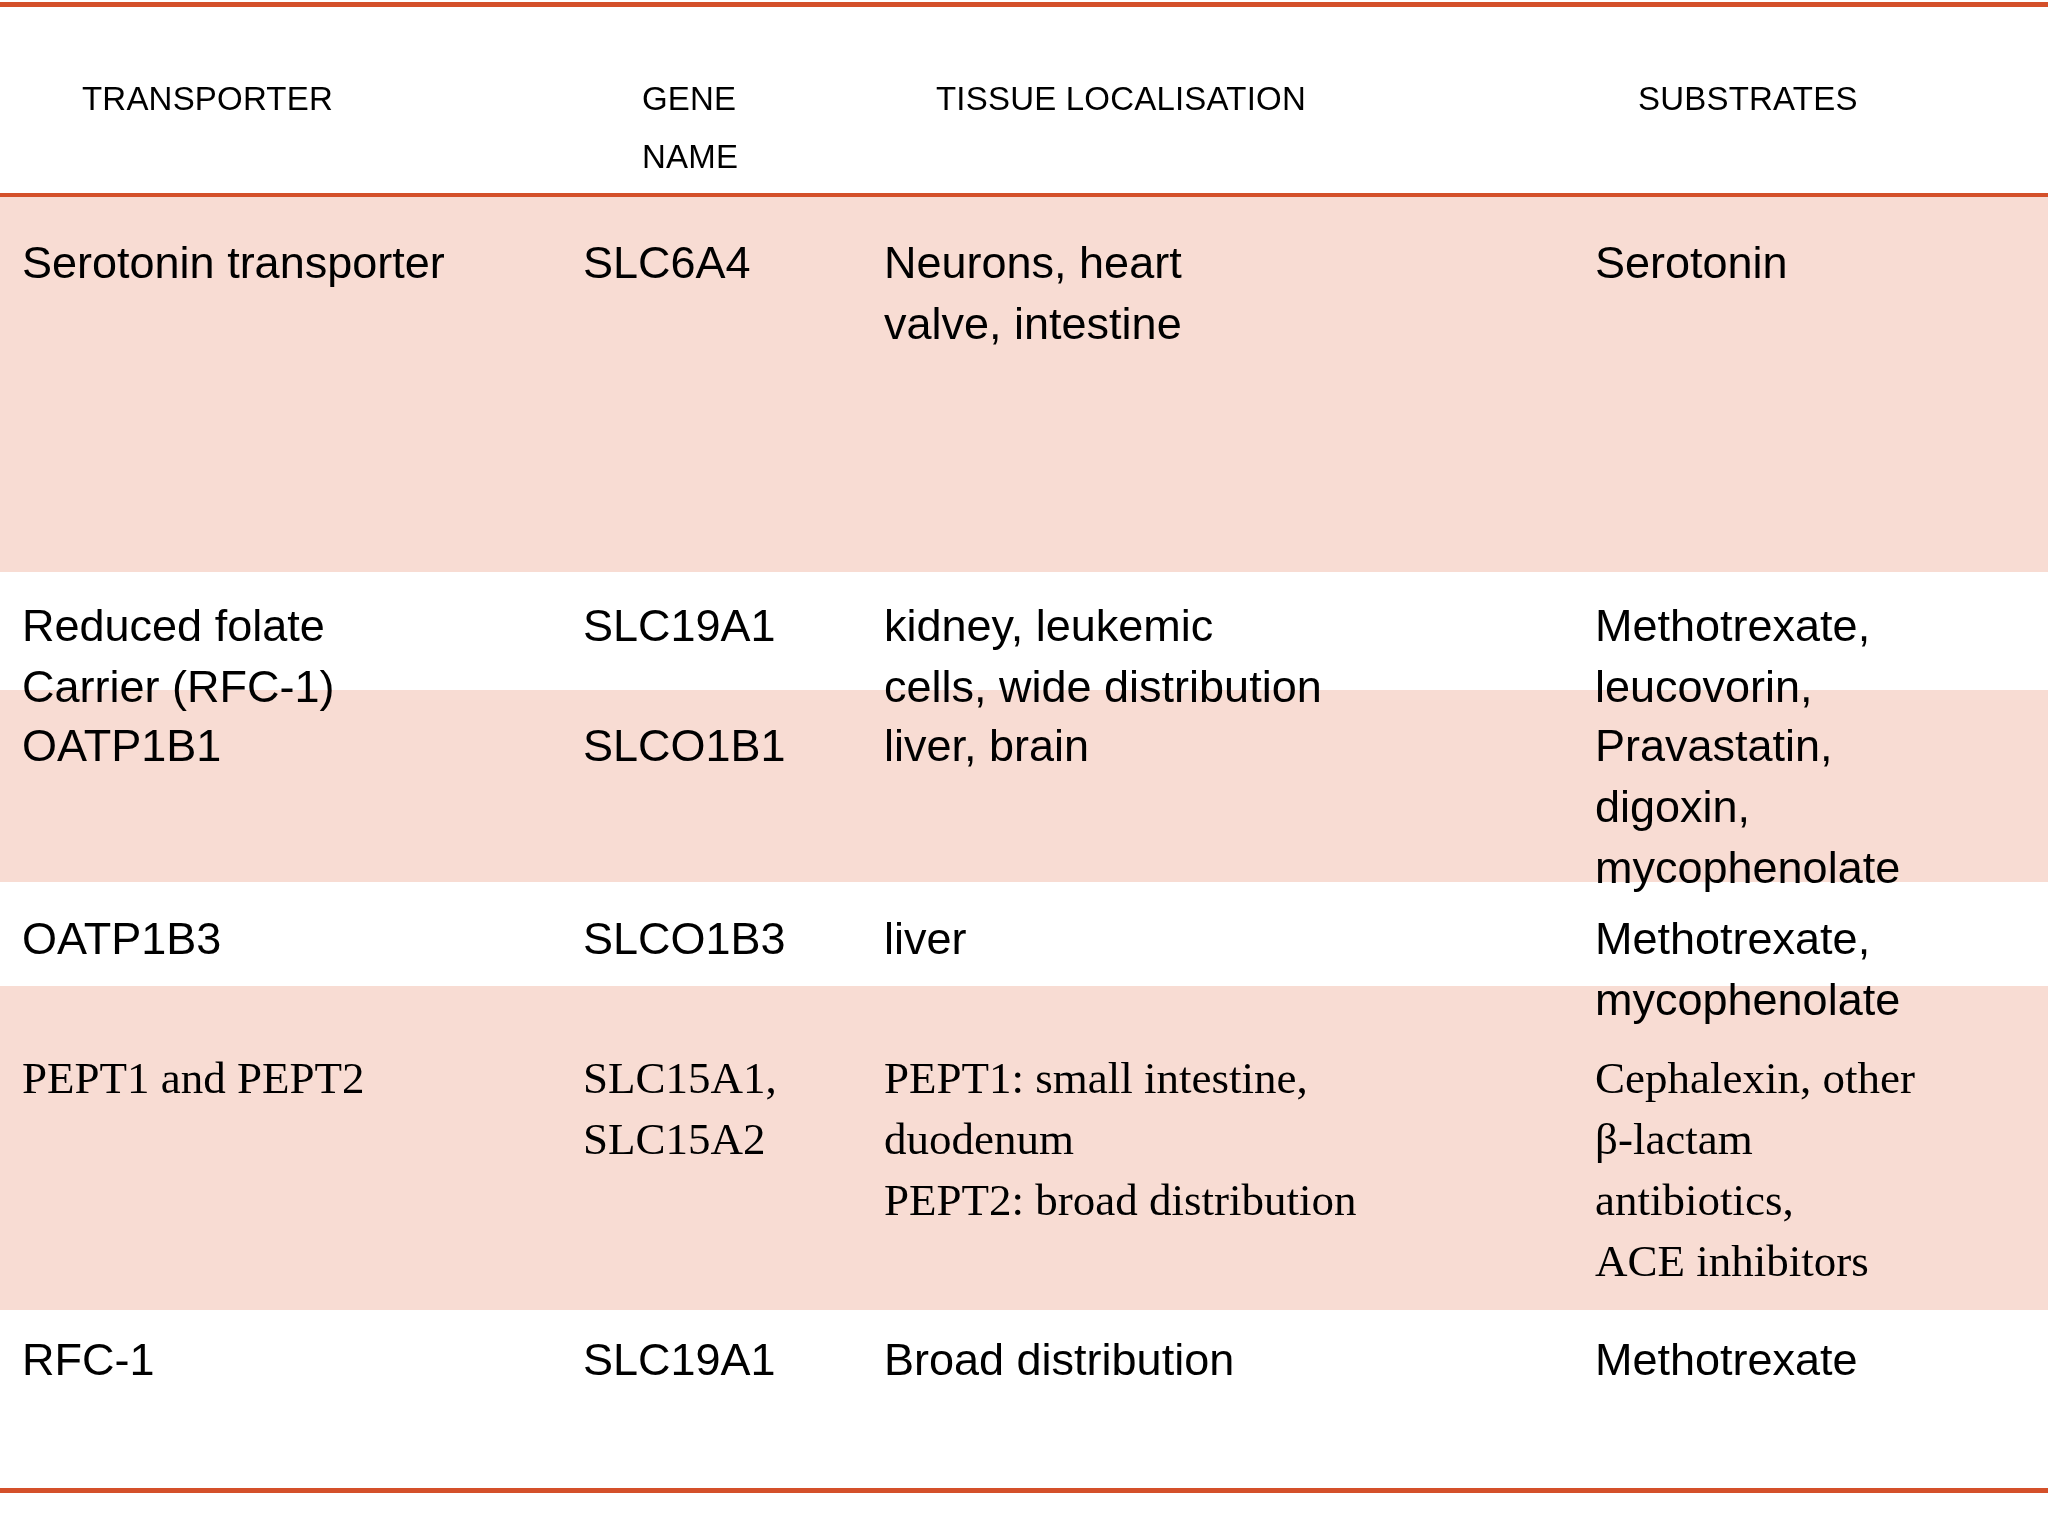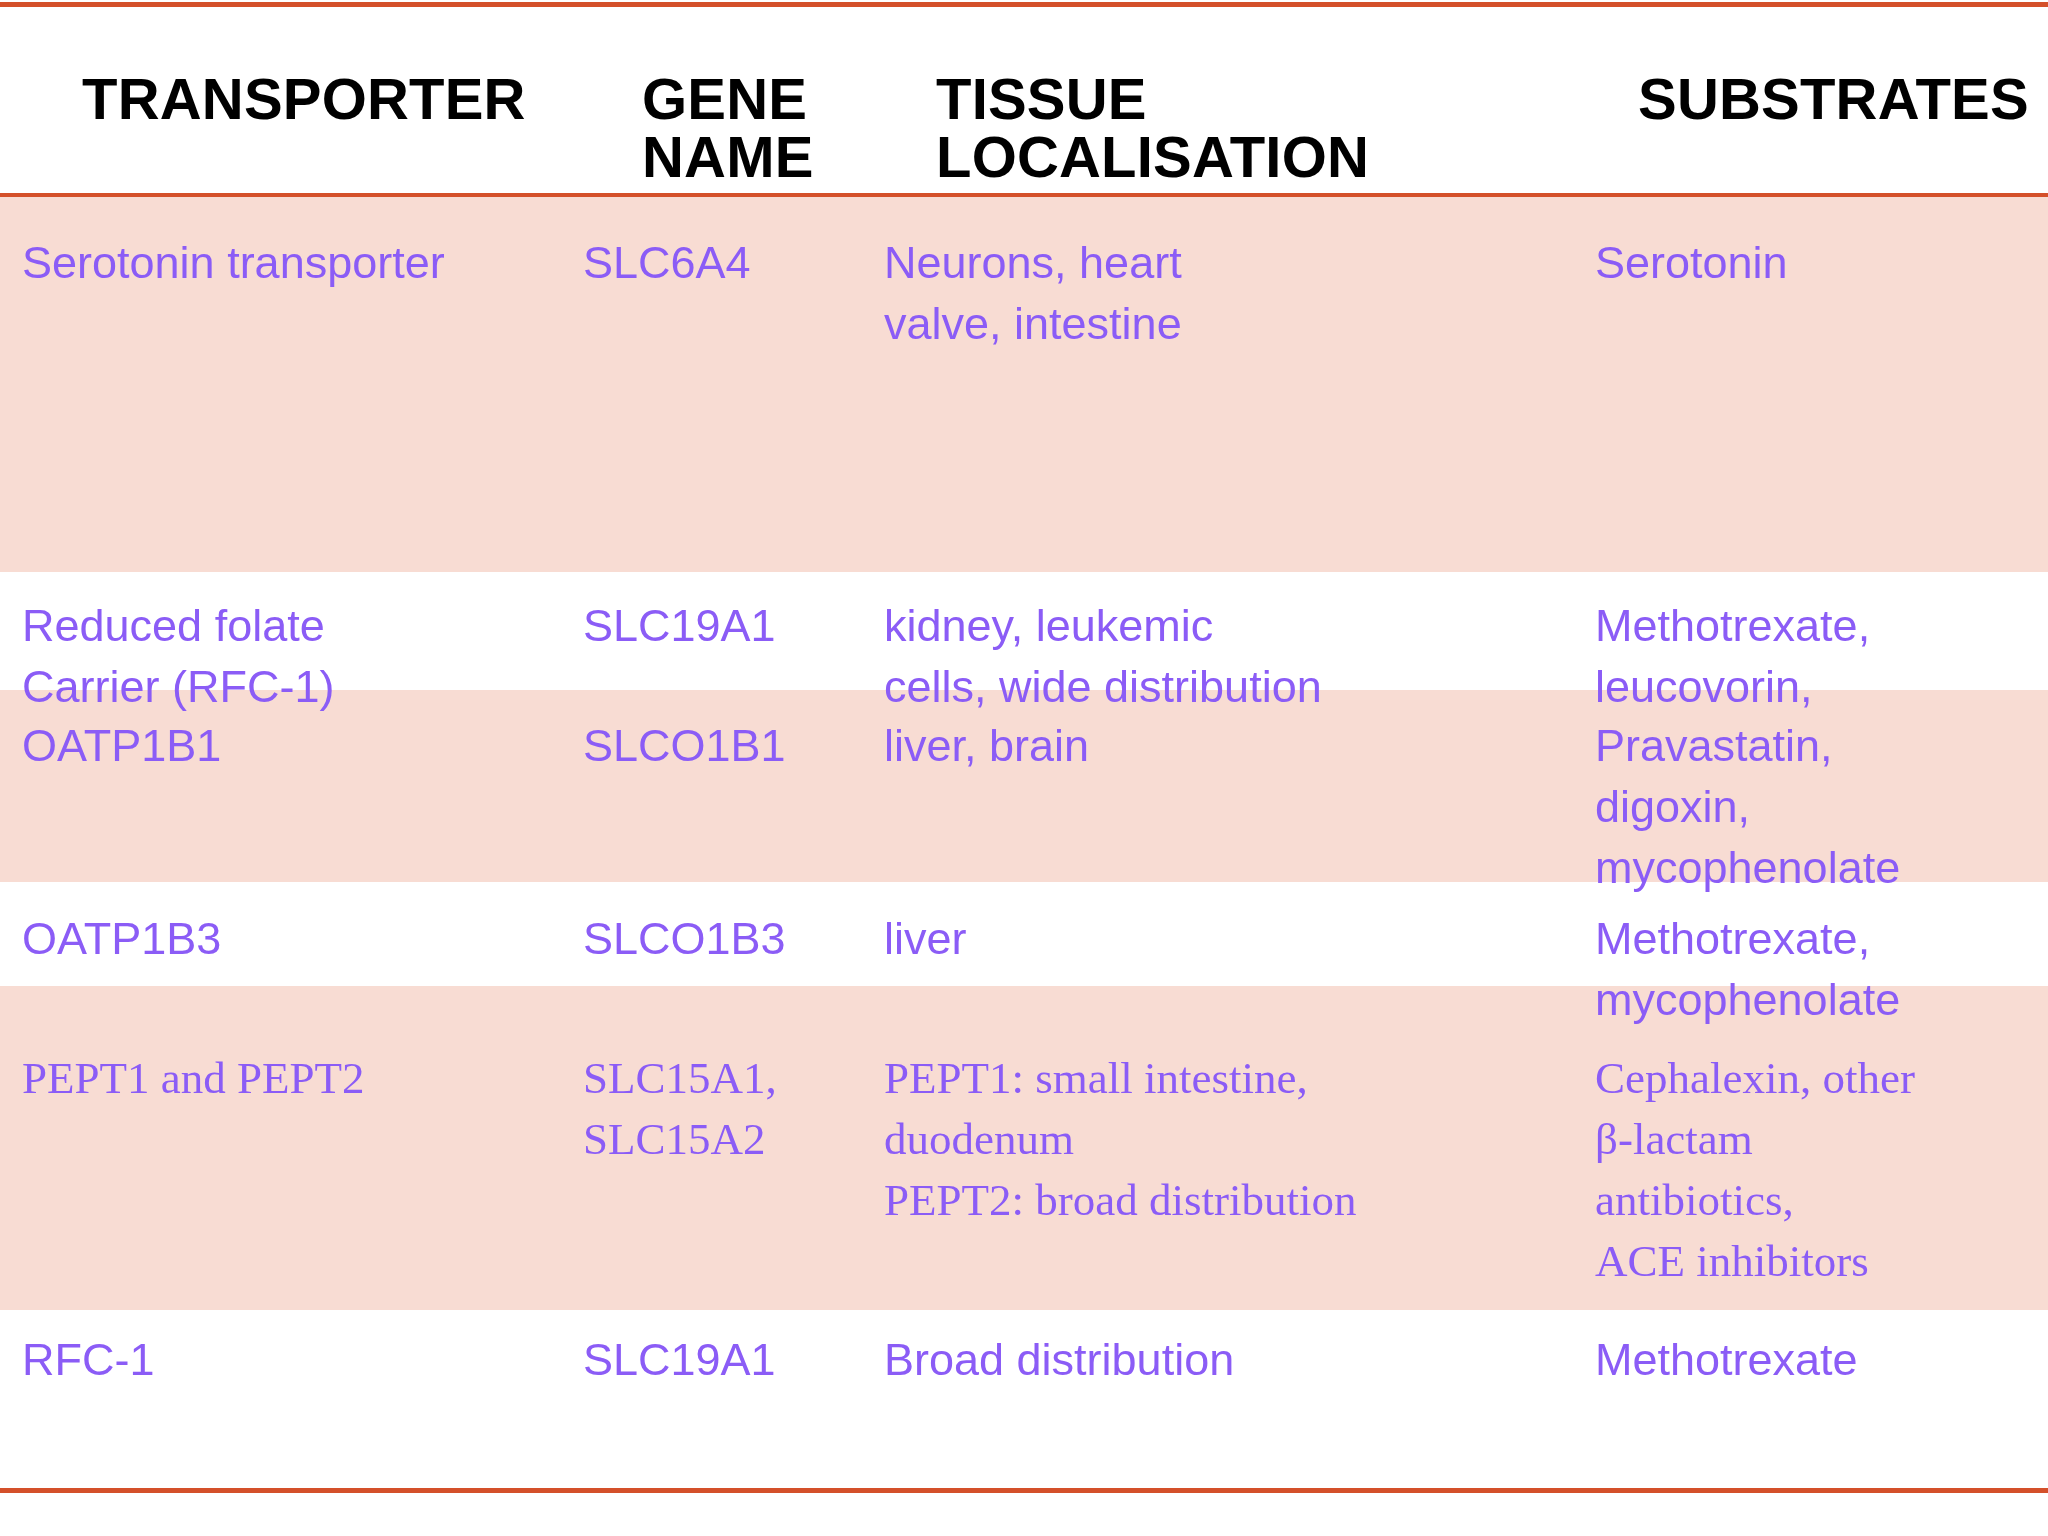--- a/index.html
+++ b/index.html
@@ -50,22 +50,22 @@
   
   .thead {
     position: absolute;
     left: 0;
     top: 7px;
     width: 2048px;
     height: 186px;
   }
   .th {
     position: absolute;
-    font-weight: bold;
-    font-size: 58px;
+    font-weight: normal;
+    font-size: 33px;
     line-height: 58px;
     color: #000000;
     letter-spacing: 0.2px;
     white-space: pre-line;
   }
   .th-transporter { left: 82px;  top: 63px; width: 420px; }
   .th-gene        { left: 642px; top: 63px; width: 260px; }
   .th-tissue      { left: 936px; top: 63px; width: 600px; }
   .th-substrates  { left: 1638px; top: 63px; width: 360px; }
 
@@ -83,21 +83,21 @@
   .band-3 { top: 690px;  height: 192px; }
   .band-4 { top: 882px;  height: 104px; }
   .band-5 { top: 986px;  height: 324px; }
   .band-6 { top: 1310px; height: 178px; }
 
   
   .cell {
     position: absolute;
     font-size: 45px;
     line-height: 61px;
-    color: #8b5cf6;
+    color: #000000;
     white-space: pre-line;
   }
   .c-transporter { left: 22px;  width: 580px; }
   .c-gene        { left: 583px; width: 280px; }
   .c-tissue      { left: 884px; width: 720px; }
   .c-substrates  { left: 1595px; width: 440px; }
 
   
   .r1 { top: 232px; }
   .r2 { top: 595px; }

